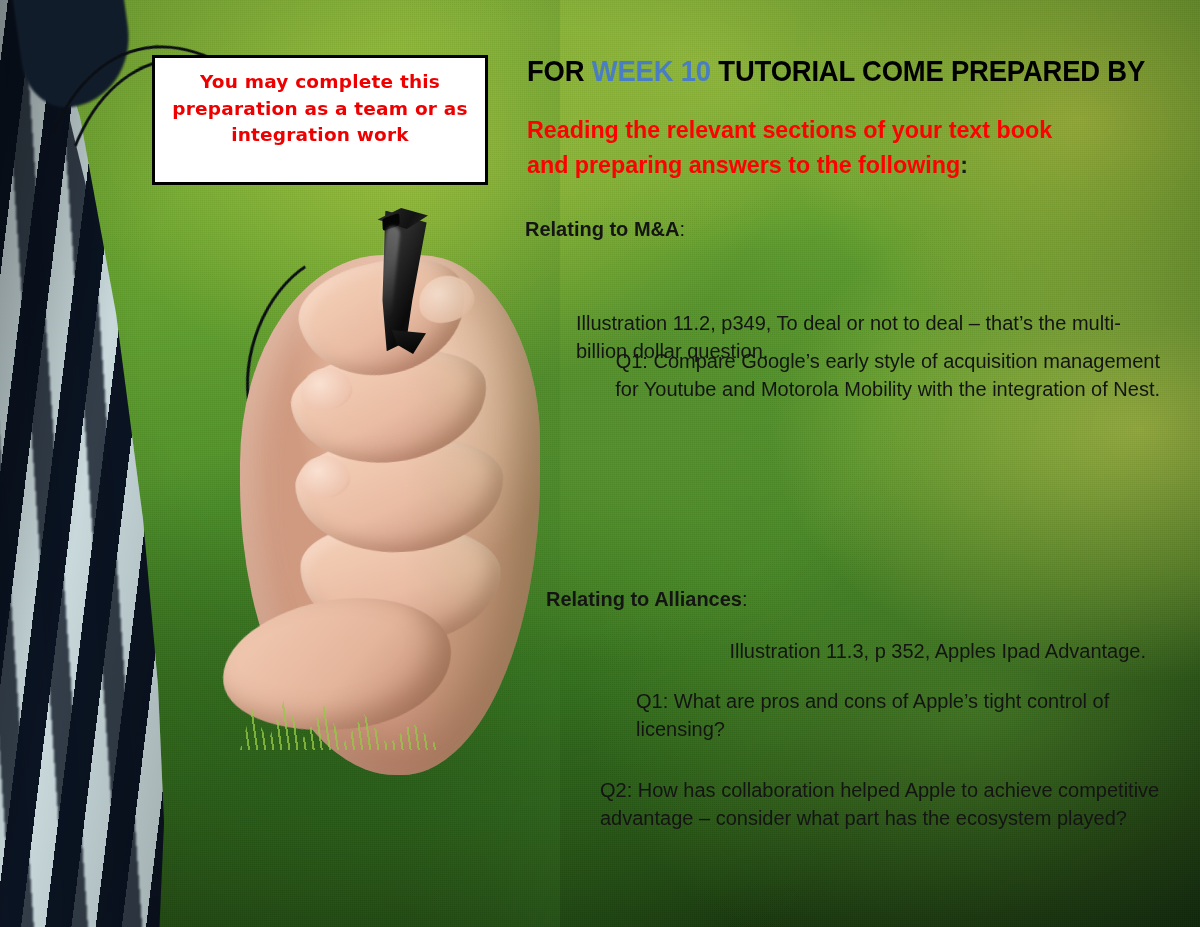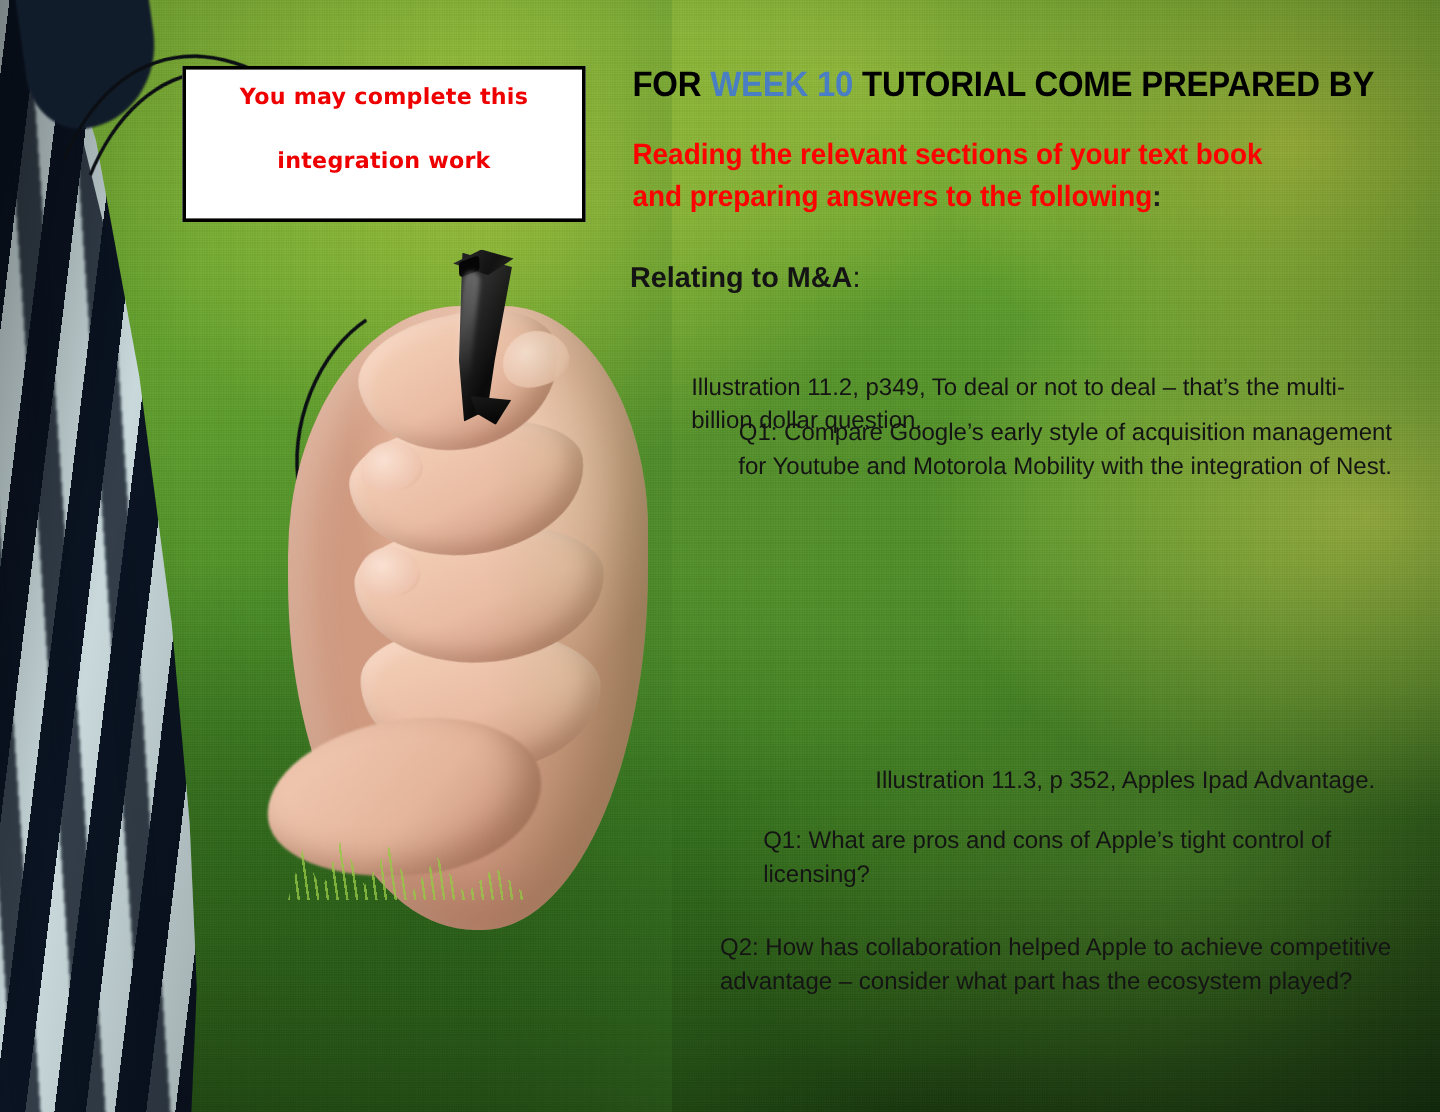--- a/index.html
+++ b/index.html
@@ -247,21 +247,21 @@
     color: #ff0000;
     line-height: 1.44;
     font-family: "Liberation Sans Narrow", "Liberation Sans", sans-serif;
     transform: scaleX(.95);
     transform-origin: left center;
   }
   .subtitle .colon { color: #1a1a1a; }
 
   .sec-head {
     position: absolute;
-    font-size: 24px;
+    font-size: 20px;
     font-weight: bold;
     color: #141414;
     white-space: nowrap;
     font-family: "Liberation Sans Narrow", "Liberation Sans", sans-serif;
   }
   .sec-head .colon { font-weight: normal; }
   .head-ma   { left: 5px;  top: 218px; }
   .head-alli { left: 26px; top: 588px; }
 
   .para {
@@ -313,35 +313,36 @@
     <div class="whistle-tip"></div>
     <div class="whistle-gloss"></div>
 
     <div class="grass"></div>
     <div class="photo-fade"></div>
   </div>
 
   <div class="callout">
     <div class="callout-text">
       <span>You may complete this</span><br>
-      <br>
+      <span>preparation as a team or as</span><br>
       <span>integration work</span>
     </div>
   </div>
 
   <div class="content">
 
     <div class="title"><span>FOR </span><span class="wk">WEEK 10</span><span> TUTORIAL COME PREPARED BY</span></div>
 
     <div class="subtitle"><span>Reading the relevant sections of your text book</span><br><span>and preparing answers to the following</span><span class="colon">:</span></div>
 
     <div class="sec-head head-ma"><span>Relating to M&amp;A</span><span class="colon">:</span></div>
 
     <div class="para ill-ma">Illustration 11.2, p349, To deal or not to deal – that’s the multi-billion dollar question.</div>
     <div class="para q1-ma">Q1: Compare Google’s early style of acquisition management for Youtube and Motorola Mobility with the integration of Nest.</div>
 
+    <div class="sec-head head-alli"><span>Relating to Alliances</span><span class="colon">:</span></div>
 
     <div class="para ill-alli">Illustration 11.3, p 352, Apples Ipad Advantage.</div>
     <div class="para q1-alli">Q1: What are pros and cons of Apple’s tight control of licensing?</div>
     <div class="para q2-alli">Q2: How has collaboration helped Apple to achieve competitive advantage – consider what part has the ecosystem played?</div>
 
   </div>
 </div>
 
 </body></html>

